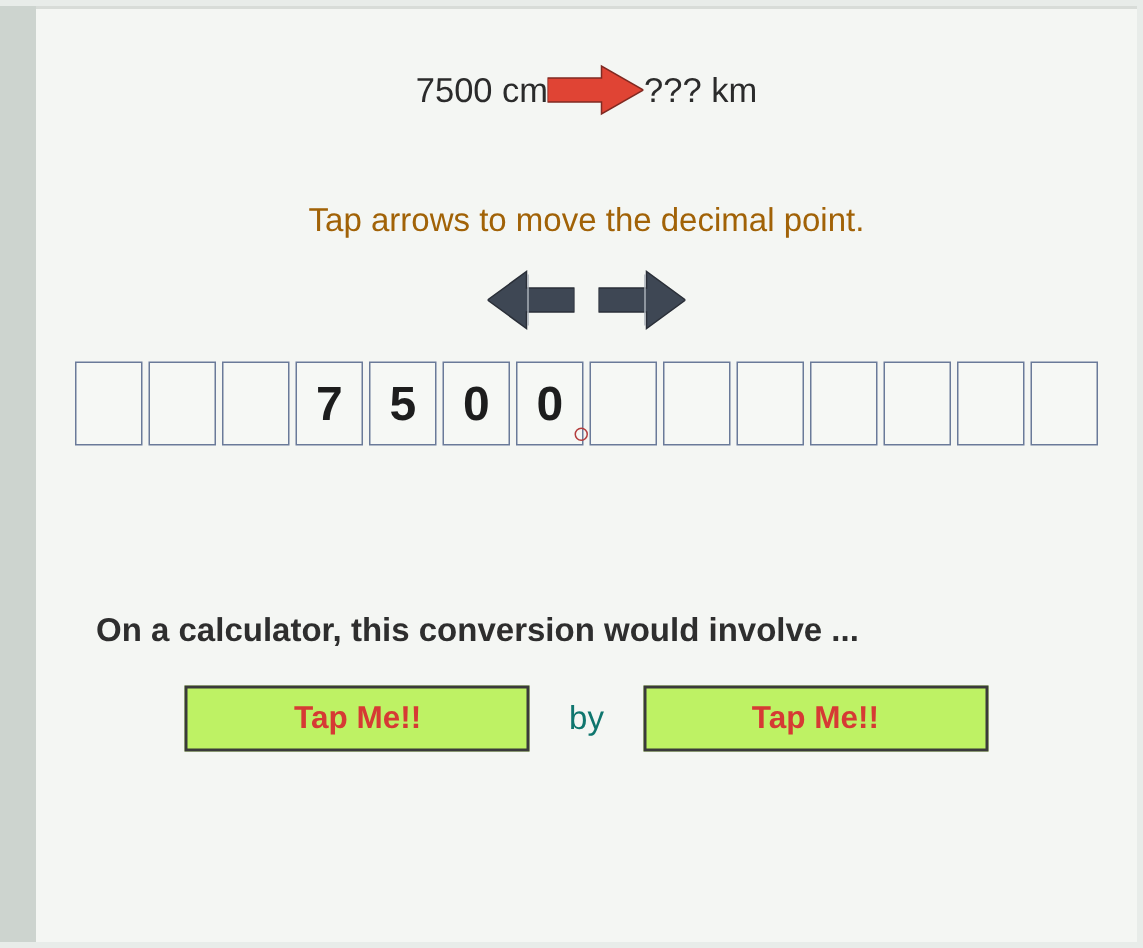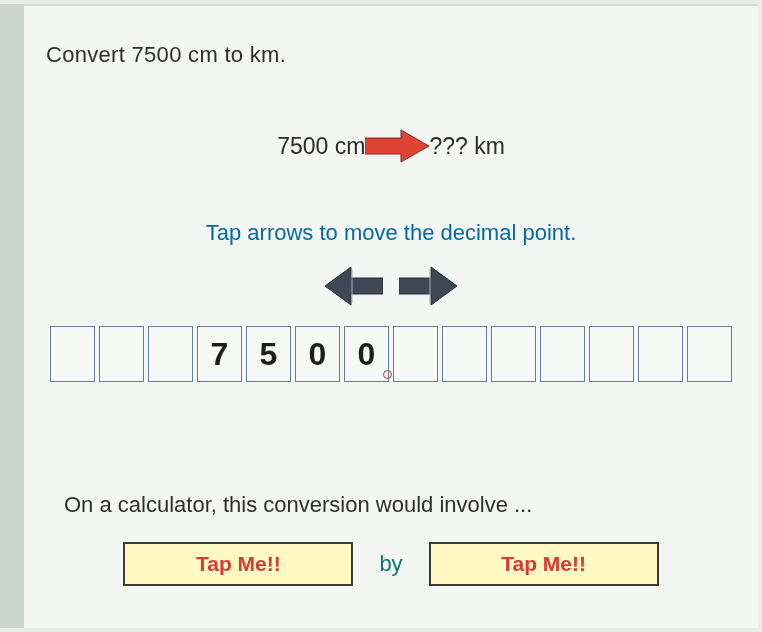--- a/index.html
+++ b/index.html
@@ -38,21 +38,21 @@
     align-items: center;
     justify-content: center;
     margin-bottom: 56px;
     font-size: 23px;
     color: #2b2b2b;
   }
   .red-arrow svg { display: block; }
   .instruction {
     text-align: center;
     font-size: 22px;
-    color: #0369a1;
+    color: #a16207;
     margin-bottom: 18px;
   }
   .nav-arrows {
     display: flex;
     justify-content: center;
     gap: 16px;
     margin-bottom: 14px;
   }
   .nav-arrows .arrow-btn { cursor: pointer; }
   .digit-row {
@@ -83,53 +83,53 @@
     height: 9px;
     border: 1.5px solid #b33d3d;
     border-radius: 50%;
     background: transparent;
     z-index: 2;
   }
   .calc-text {
     font-size: 22px;
     color: #2e2e2e;
     margin: 0 0 24px 18px;
+    font-weight: bold;
   }
   .tap-row {
     display: flex;
     align-items: center;
     justify-content: center;
     gap: 26px;
   }
   .tap-btn {
     width: 230px;
     height: 44px;
     border: 2px solid #3a3a3a;
-    background: #fef9c3;
+    background: #bef264;
     display: flex;
     align-items: center;
     justify-content: center;
     font-size: 21px;
     font-weight: 700;
     color: #d63a34;
     cursor: pointer;
   }
   .by-text {
     font-size: 22px;
     color: #0f766e;
   }
 </style>
 </head>
 <body>
 
 <div class="left-gutter"></div>
 
 <div class="page">
 
-  <div class="question">Convert 7500 cm to km.</div>
 
   <div class="conv-row">
     <span>7500 cm</span>
     <span class="red-arrow">
       <svg width="64" height="36" viewBox="0 0 64 36">
         <polygon points="0,10 36,10 36,2 64,18 36,34 36,26 0,26" fill="#e04434" stroke="#802a22" stroke-width="1"></polygon>
       </svg>
     </span>
     <span>??? km</span>
   </div>

